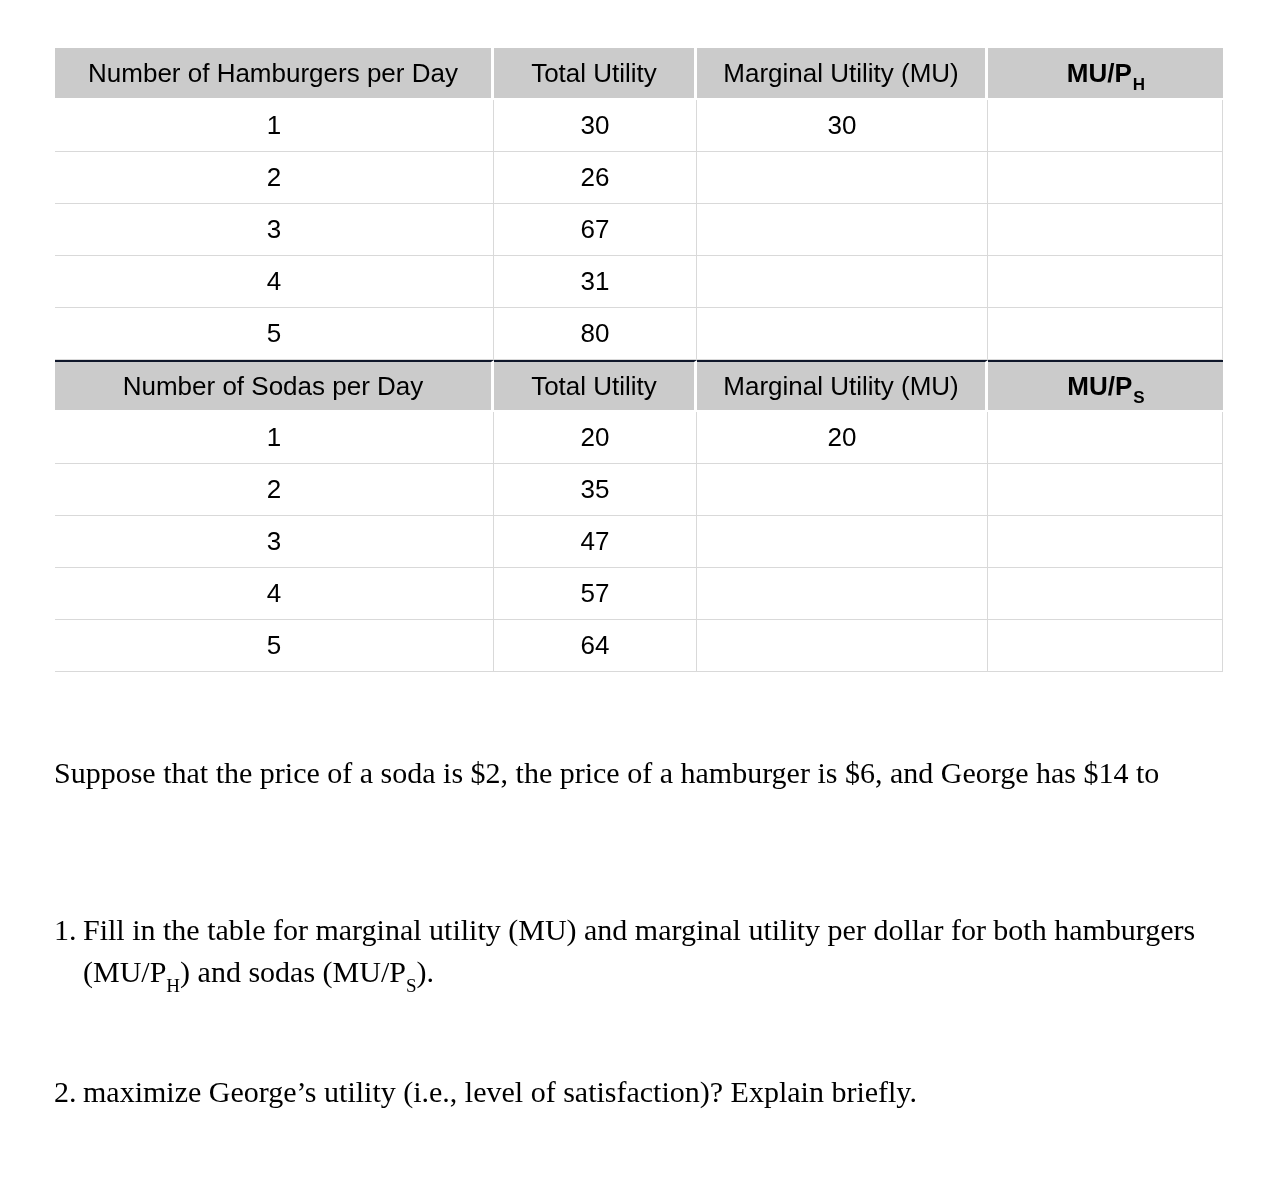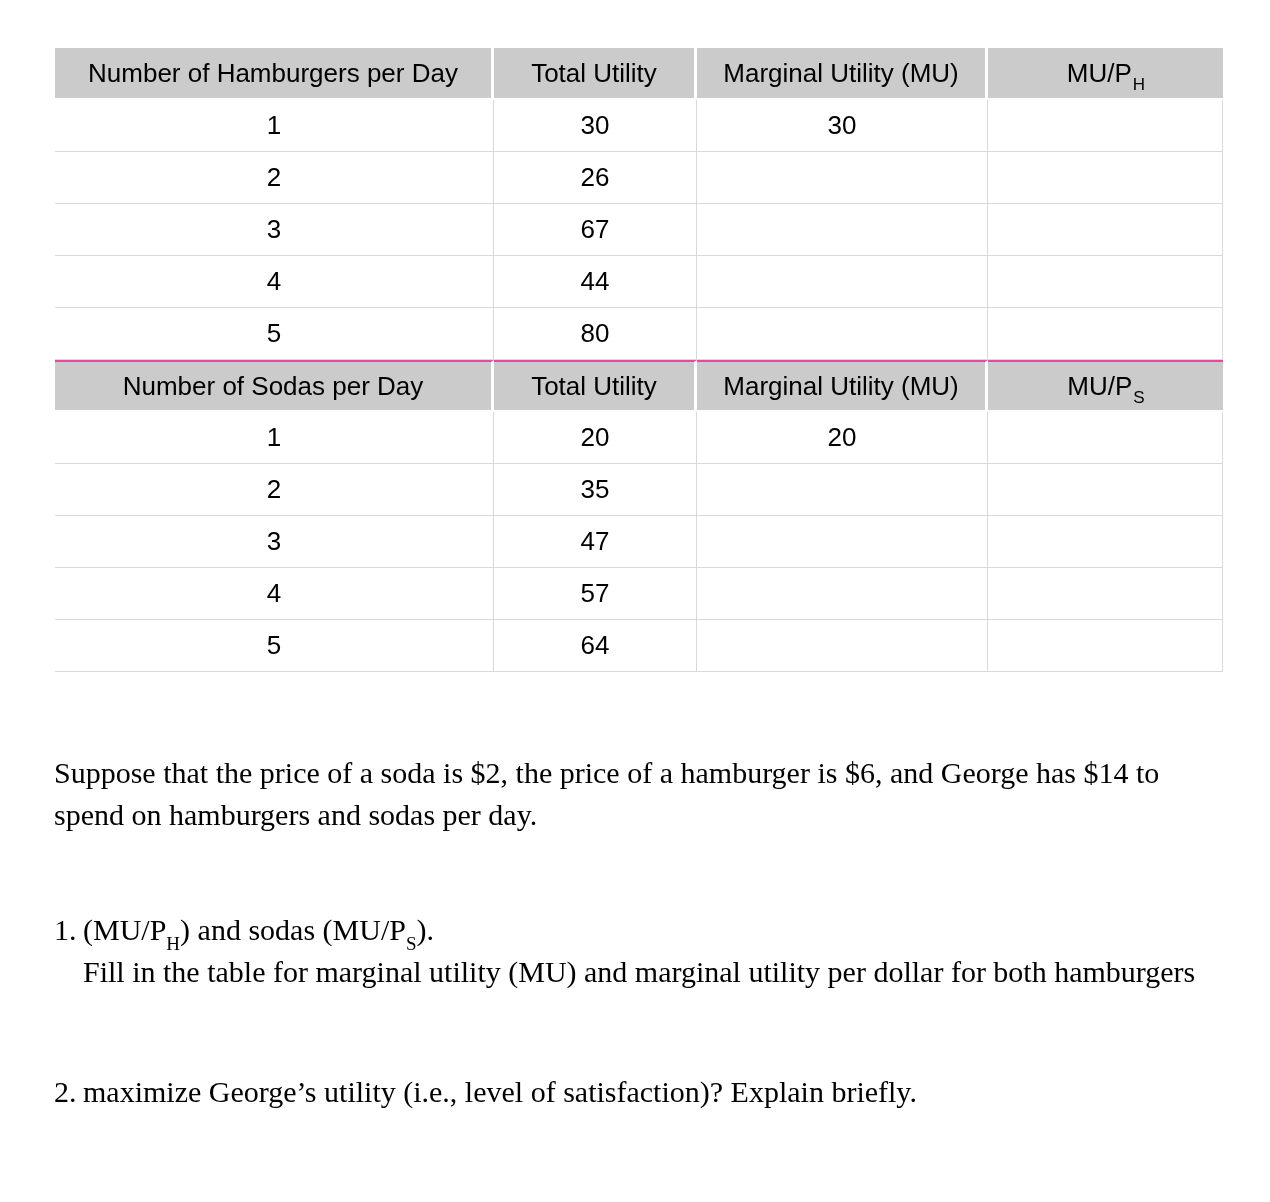--- a/index.html
+++ b/index.html
@@ -36,23 +36,23 @@
     overflow: hidden;
     border-right: 1px solid var(--cell-border, #d9d9d9);
     border-bottom: 1px solid var(--cell-border, #d9d9d9);
     background: #ffffff;
   }
   table.utility td:last-child { border-right: 1px solid var(--cell-border, #d9d9d9); }
   table.utility tr.hdr td {
     background: var(--header-bg, #cbcbcb);
     border-right: 3px solid #ffffff;
     border-bottom: 2px solid #ffffff;
-    border-top: 2px solid #ec4899;
+    border-top: 2px solid #0f172a;
   }
-  table.utility tr.hdr td:last-child { border-right: none; }
+  table.utility tr.hdr td:last-child { border-right: none; font-weight: bold; }
   table.utility tr:first-child td { border-top: none; }
   table.utility sub {
     font-size: 17px;
     line-height: 0;
     position: relative;
     bottom: -2px;
     left: 1px;
   }
 
   
@@ -112,21 +112,21 @@
         <td></td>
       </tr>
       <tr>
         <td>3</td>
         <td>67</td>
         <td></td>
         <td></td>
       </tr>
       <tr>
         <td>4</td>
-        <td>44</td>
+        <td>31</td>
         <td></td>
         <td></td>
       </tr>
       <tr>
         <td>5</td>
         <td>80</td>
         <td></td>
         <td></td>
       </tr>
 
@@ -166,28 +166,27 @@
         <td>64</td>
         <td></td>
         <td></td>
       </tr>
     </tbody>
       </table>
   </div>
 
   <div class="serif-block intro">
     <div class="text-line">Suppose that the price of a soda is $2, the price of a hamburger is $6, and George has $14 to</div>
-    <div class="text-line">spend on hamburgers and sodas per day.</div>
   </div>
 
   <div class="serif-block q1 question">
     <div class="q-num">1.</div>
     <div class="q-body">
+      <div class="text-line">Fill in the table for marginal utility (MU) and marginal utility per dollar for both hamburgers</div>
       <div class="text-line"><span>(MU/P</span><sub>H</sub><span>) and sodas (MU/P</span><sub>S</sub><span>).</span></div>
-      <div class="text-line">Fill in the table for marginal utility (MU) and marginal utility per dollar for both hamburgers</div>
     </div>
   </div>
 
   <div class="serif-block q2 question">
     <div class="q-num">2.</div>
     <div class="q-body">
       <div class="text-line">maximize George’s utility (i.e., level of satisfaction)? Explain briefly.</div>
     </div>
   </div>
 

